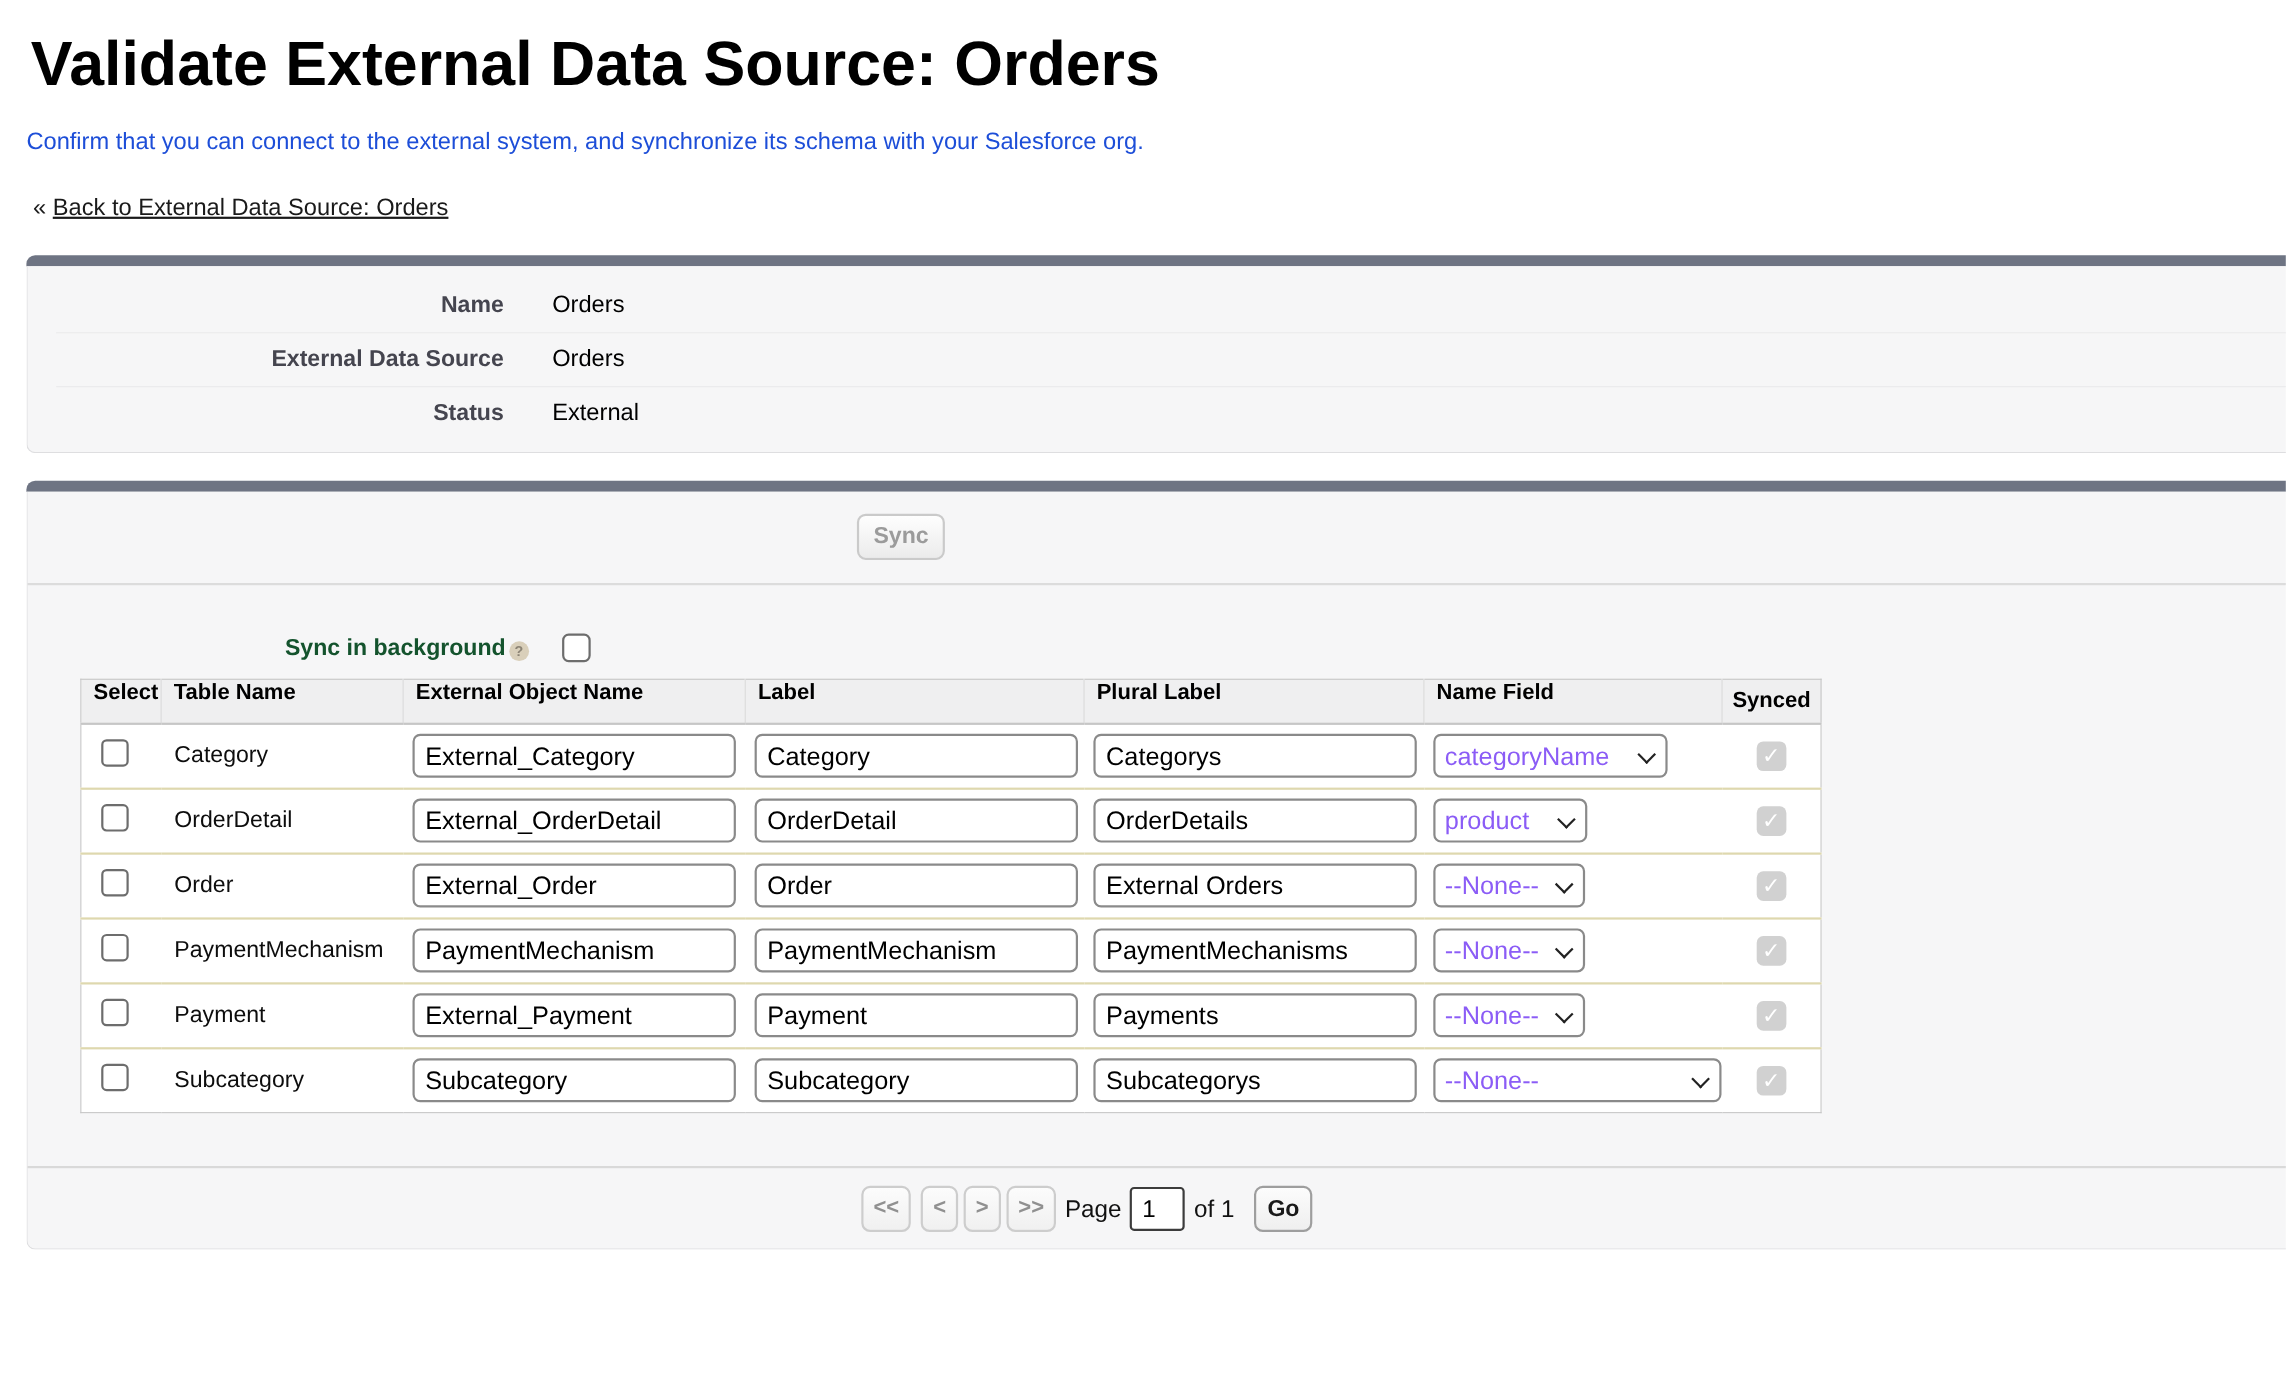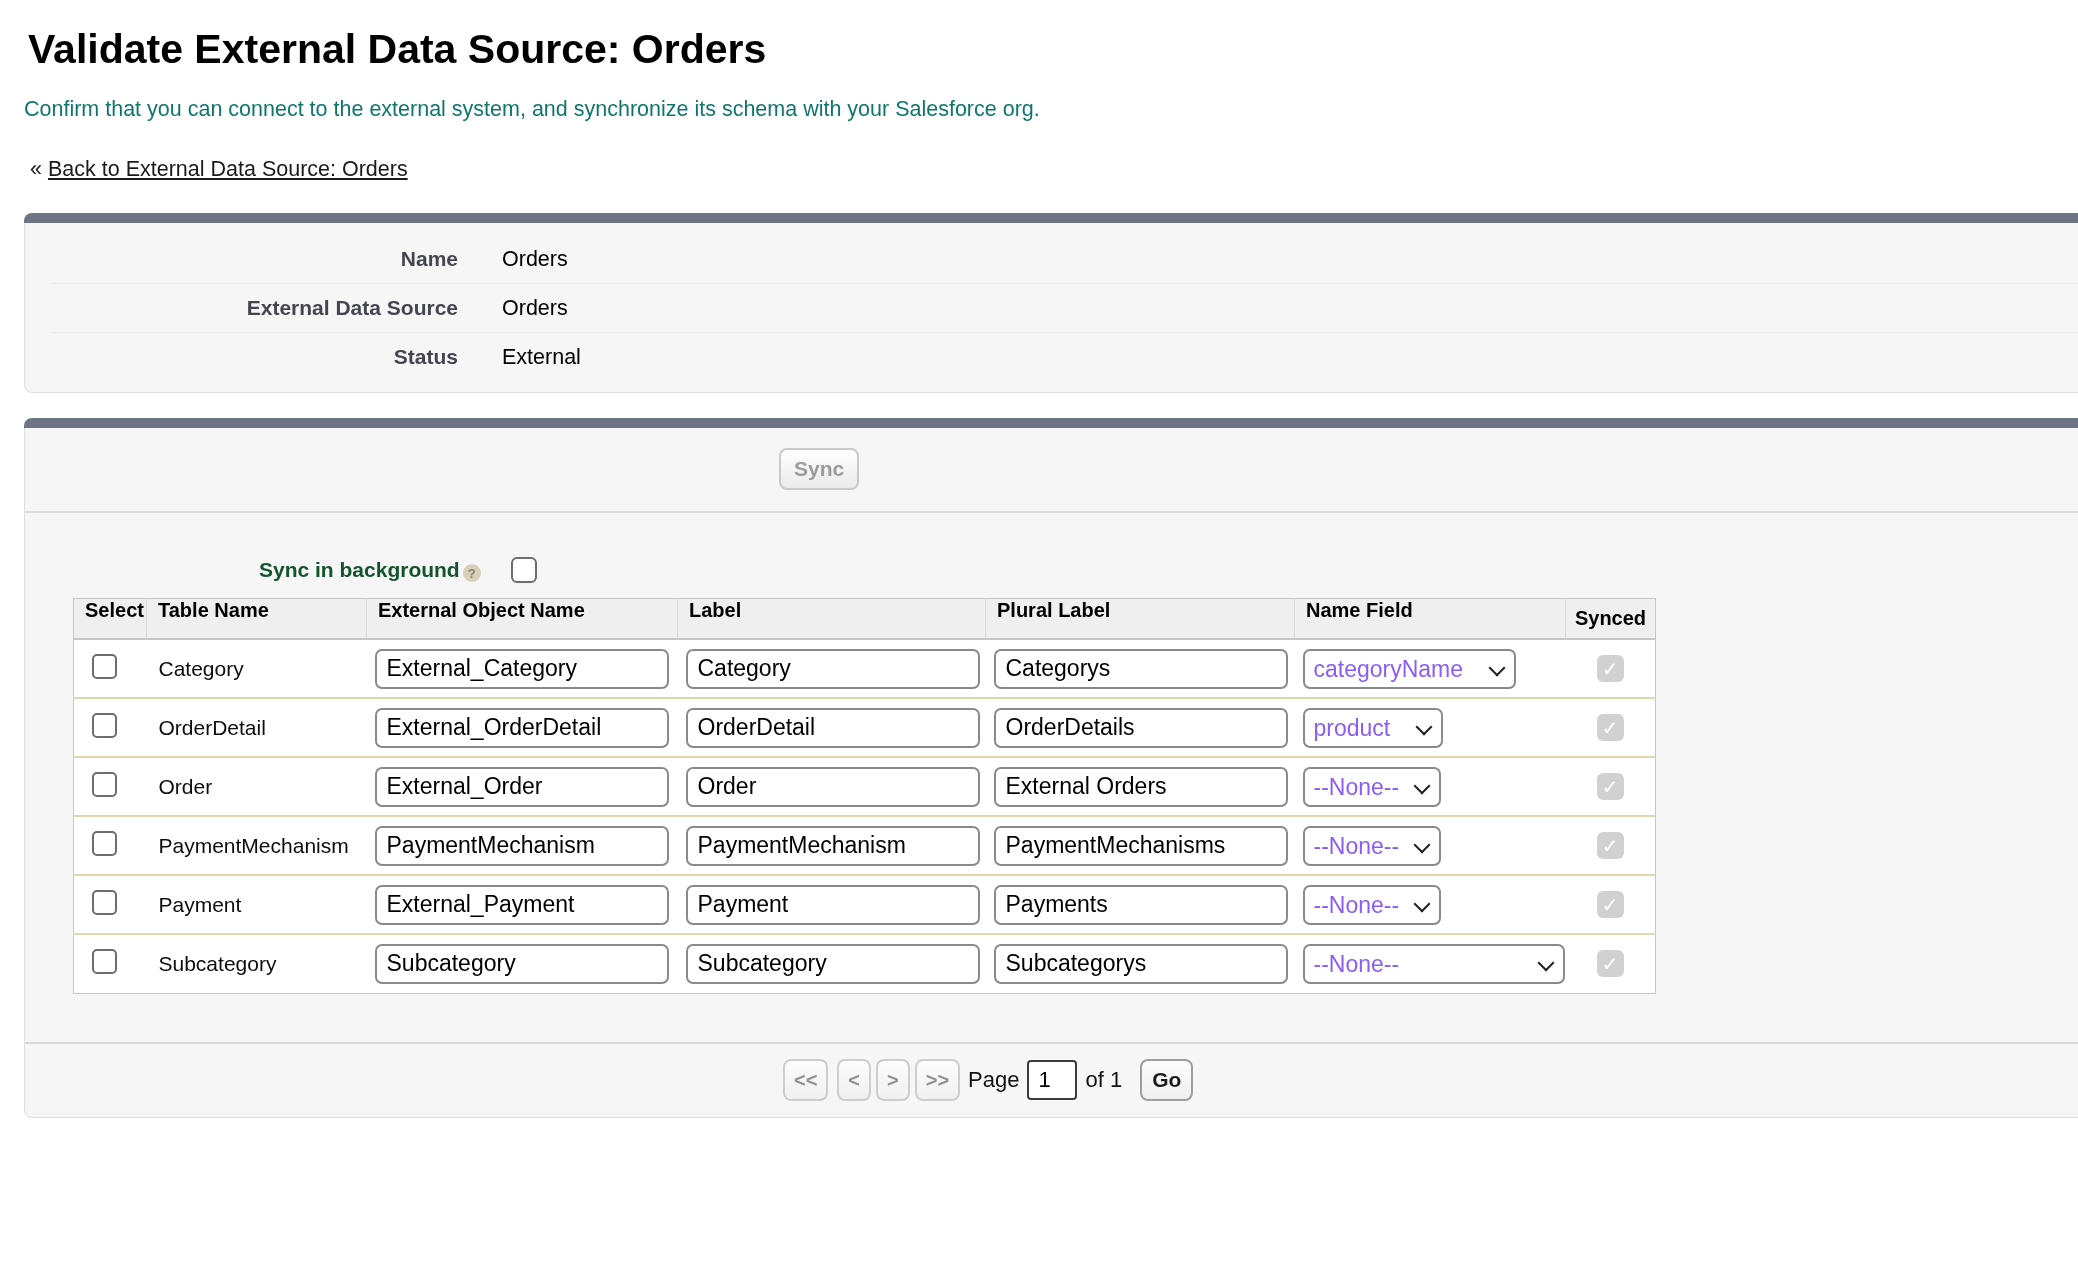--- a/index.html
+++ b/index.html
@@ -8,26 +8,26 @@
     overflow:hidden;
     background:#ffffff;
     font-family:"Liberation Sans","DejaVu Sans",sans-serif;
     color:#000;
   }
   .page{ position:relative; width:2078px; height:1262px; }
 
   
   .title{
     margin:26px 0 0 28px;
-    font-size:41px; font-weight:bold; color:#000;
+    font-size:57px; font-weight:bold; color:#000;
     line-height:1.15; letter-spacing:0;
   }
   .subtitle{
     margin:24px 0 0 24px;
-    font-size:21.5px; color:#0f766e;
+    font-size:21.5px; color:#1d4ed8;
   }
   .backrow{
     margin:35px 0 0 30px;
     font-size:21.5px; color:#1a1a1a;
   }
   .backrow .laquo{ text-decoration:none; margin-right:6px; }
   .backrow a{ color:#1a1a1a; text-decoration:underline; cursor:pointer; }
 
   
   .panel{ margin-left:24px; width:2066px; }

